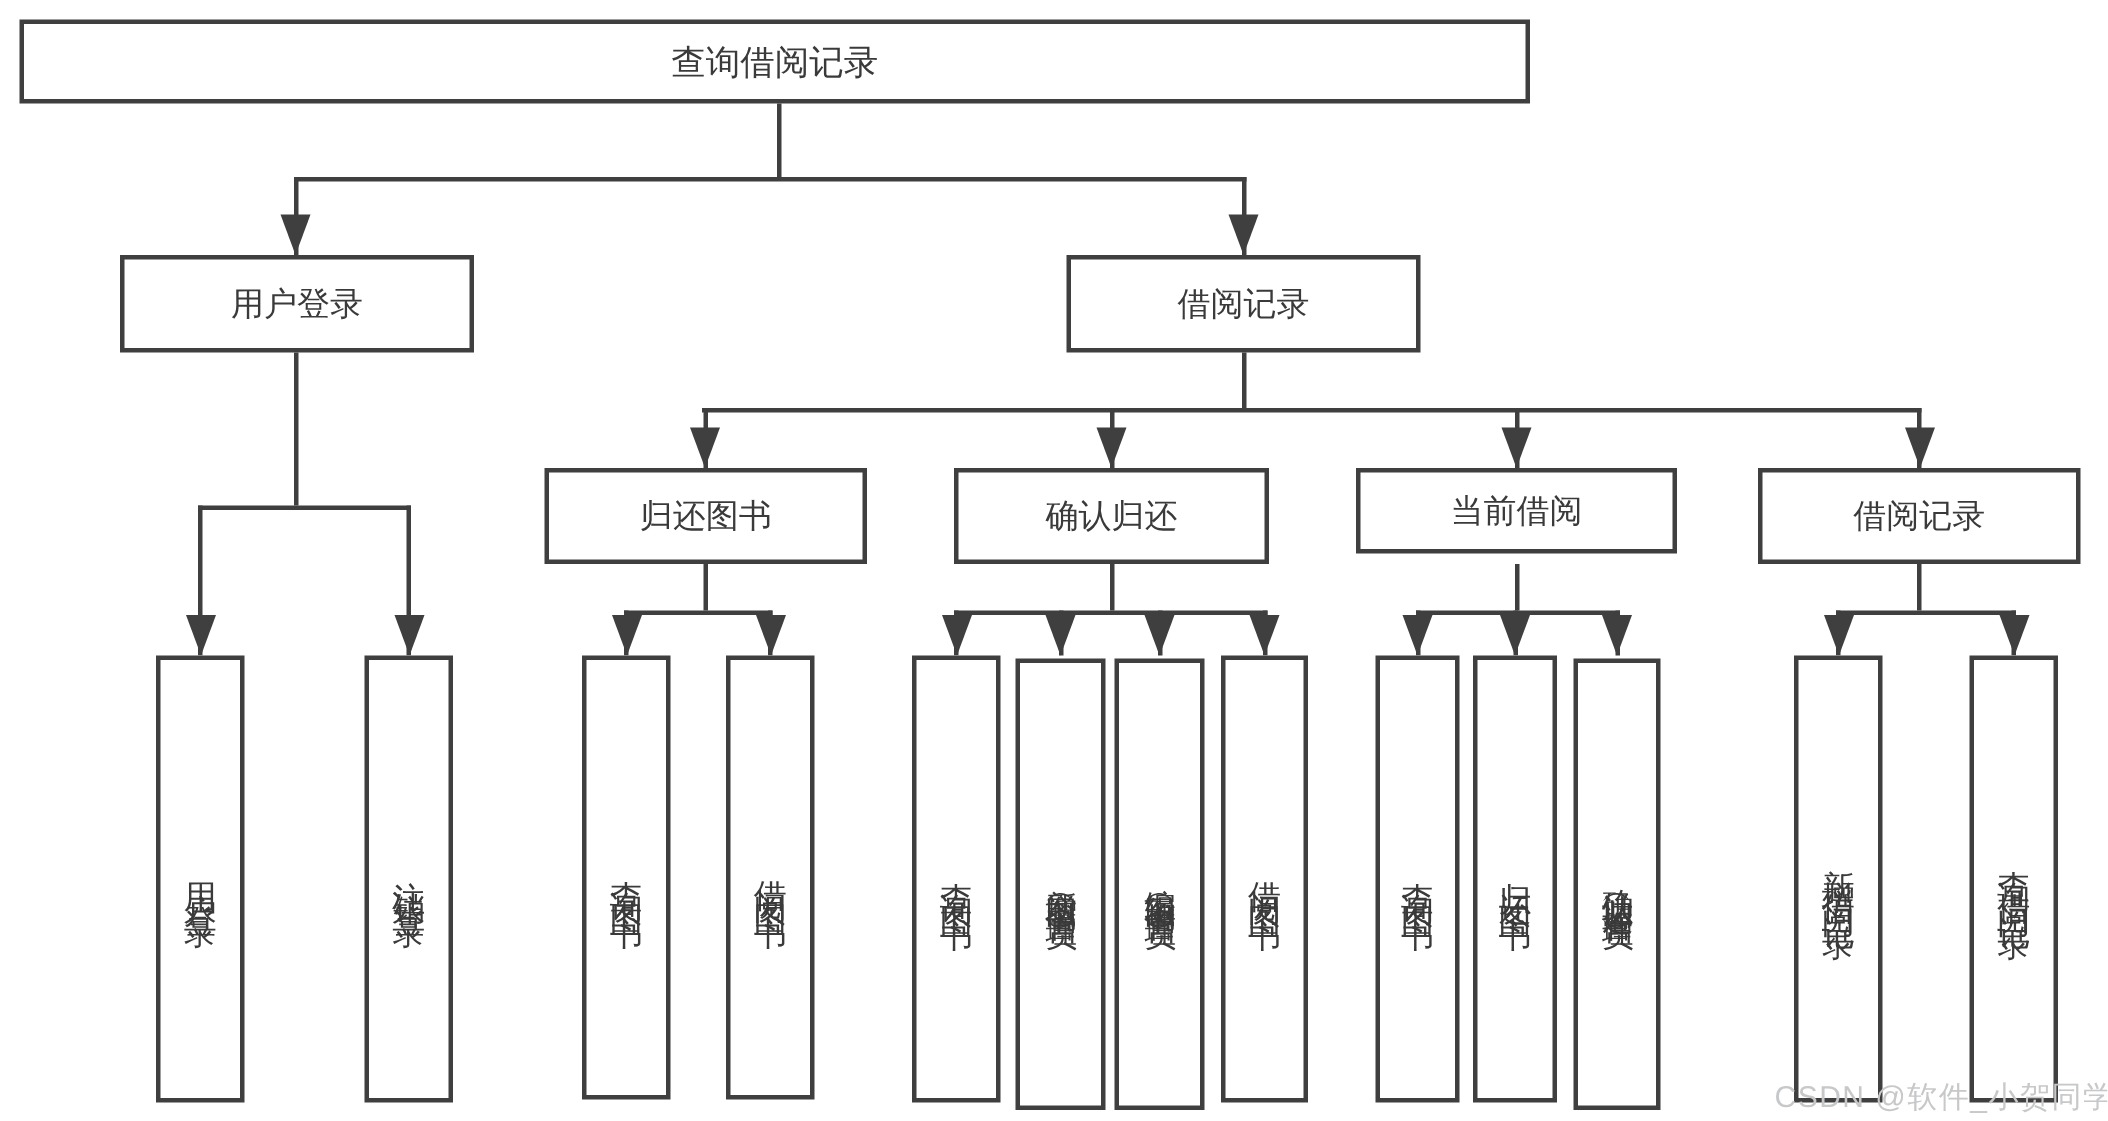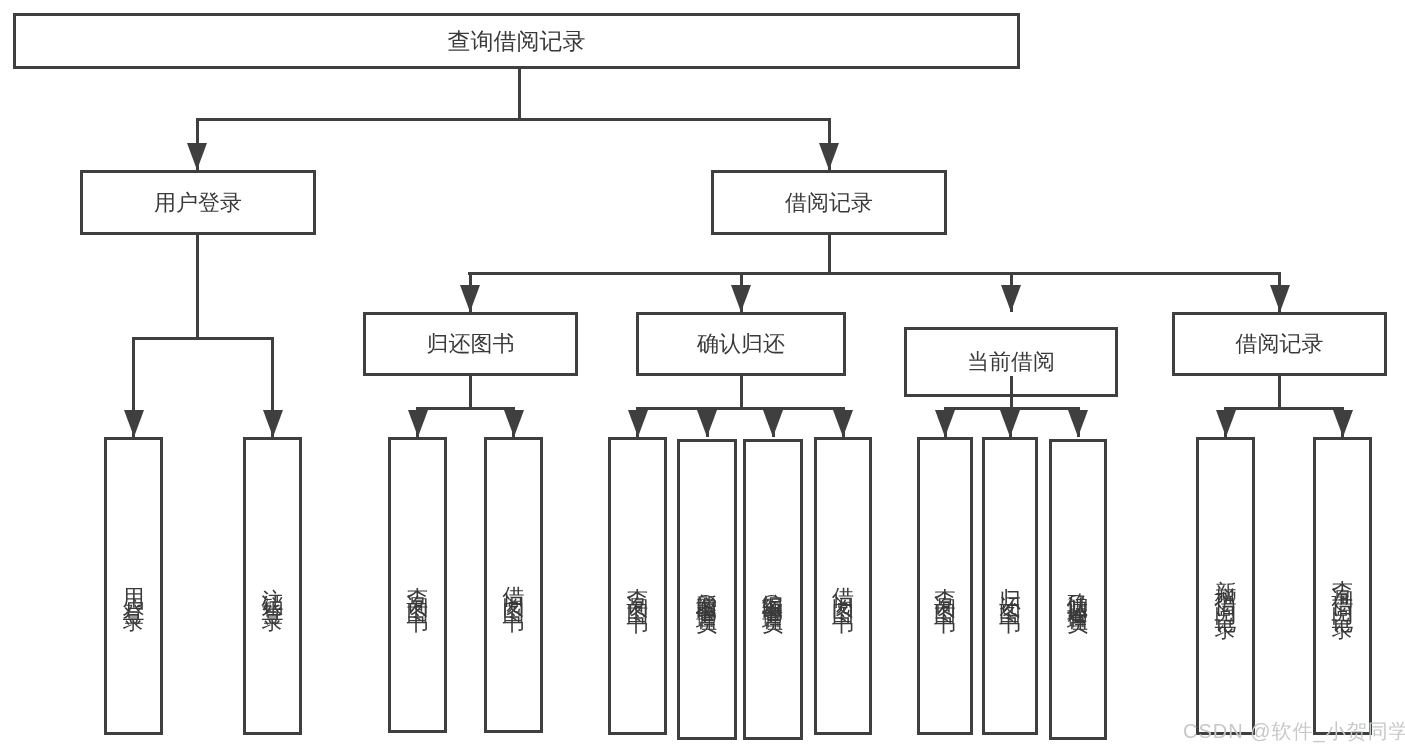--- a/index.html
+++ b/index.html
@@ -95,21 +95,21 @@
   <div class="l" style="left:740px; top:272px; width:3px; height:40px;"></div>
   <div class="l" style="left:1010px; top:272px; width:3px; height:40px;"></div>
   <div class="l" style="left:1278px; top:272px; width:3px; height:40px;"></div>
   <div class="a" style="left:460px; top:285px;"></div>
   <div class="a" style="left:731px; top:285px;"></div>
   <div class="a" style="left:1001px; top:285px;"></div>
   <div class="a" style="left:1270px; top:285px;"></div>
 
   <div class="box hlabel" style="left:363px; top:312px; width:215px; height:64px;">归还图书</div>
   <div class="box hlabel" style="left:636px; top:312px; width:210px; height:64px;">确认归还</div>
-  <div class="box hlabel" style="left:904px; top:312px; width:214px; height:70px;margin-top:15px;">当前借阅</div>
+  <div class="box hlabel" style="left:904px; top:312px; width:214px; height:57px;">当前借阅</div>
   <div class="box hlabel" style="left:1172px; top:312px; width:215px; height:64px;">借阅记录</div>
 
   <div class="l" style="left:469px; top:376px; width:3px; height:31px;"></div>
   <div class="l" style="left:416px; top:407px; width:99px; height:3px;"></div>
   <div class="l" style="left:416px; top:407px; width:3px; height:30px;"></div>
   <div class="l" style="left:512px; top:407px; width:3px; height:30px;"></div>
   <div class="a" style="left:408px; top:410px;"></div>
   <div class="a" style="left:504px; top:410px;"></div>
 
   <div class="l" style="left:740px; top:376px; width:3px; height:31px;"></div>

